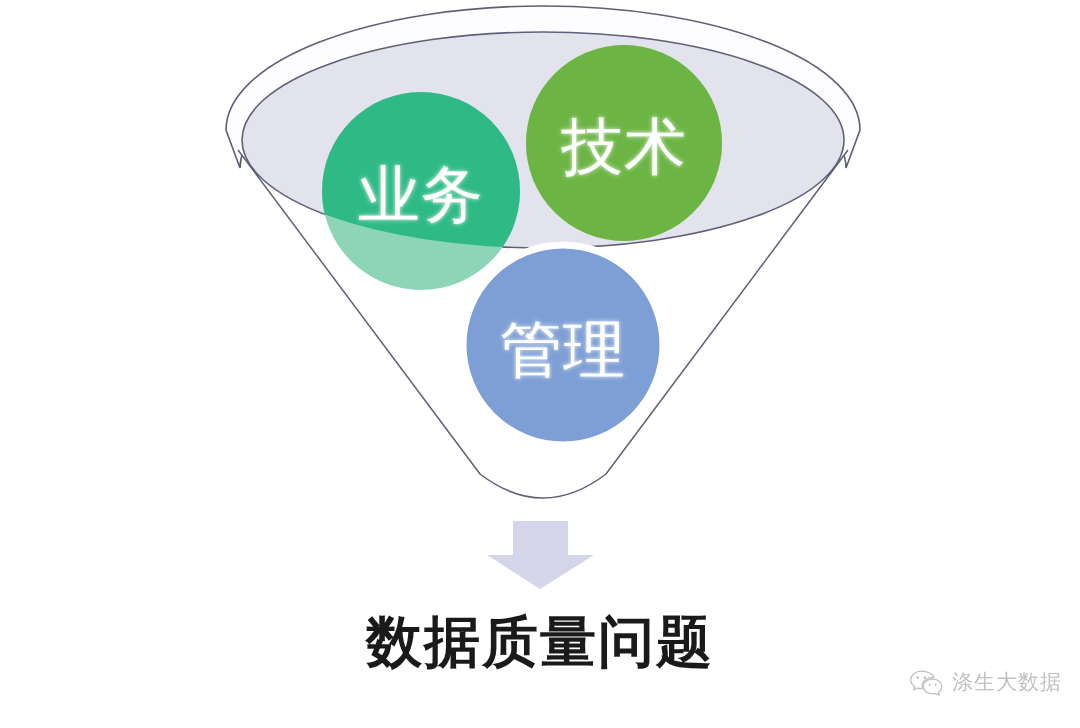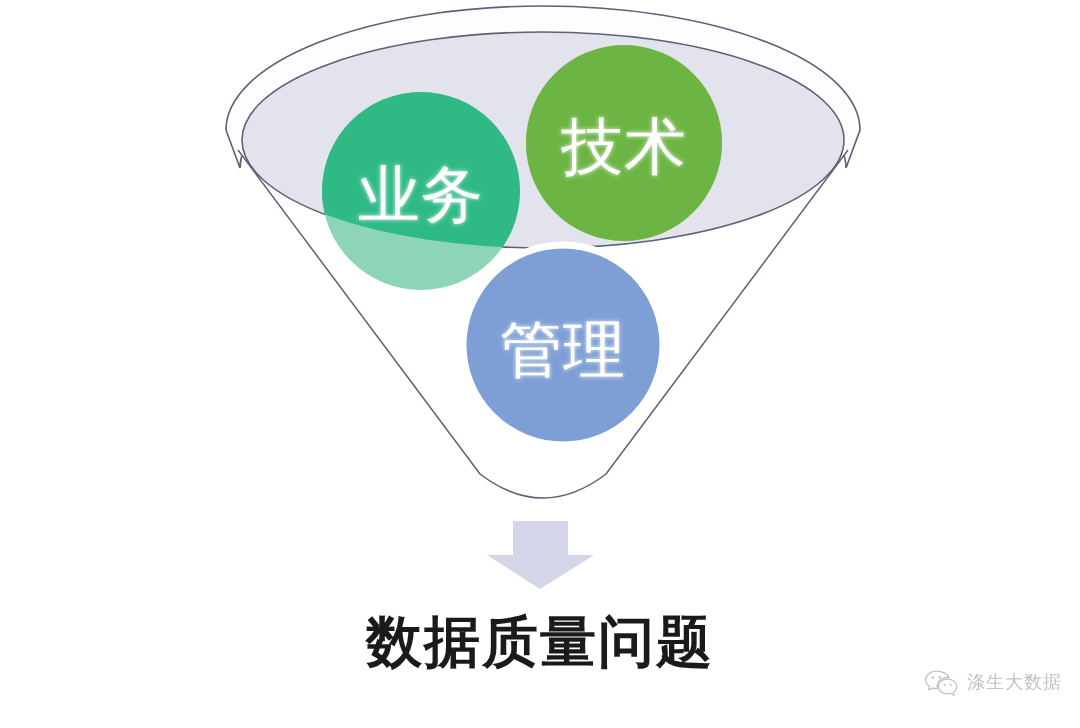--- a/index.html
+++ b/index.html
@@ -52,21 +52,21 @@
     right: 18px;
     bottom: 32px;
     display: flex;
     align-items: center;
     gap: 9px;
     opacity: 0.42;
     pointer-events: none;
   }
   .watermark-text {
     font-family: "Liberation Sans", "DejaVu Sans", sans-serif;
-    font-size: 18px;
+    font-size: 21px;
     color: #6b6b6b;
     letter-spacing: 1px;
     white-space: nowrap;
   }
   .wechat-icon {
     width: 34px;
     height: 28px;
     flex: none;
   }
 </style>

